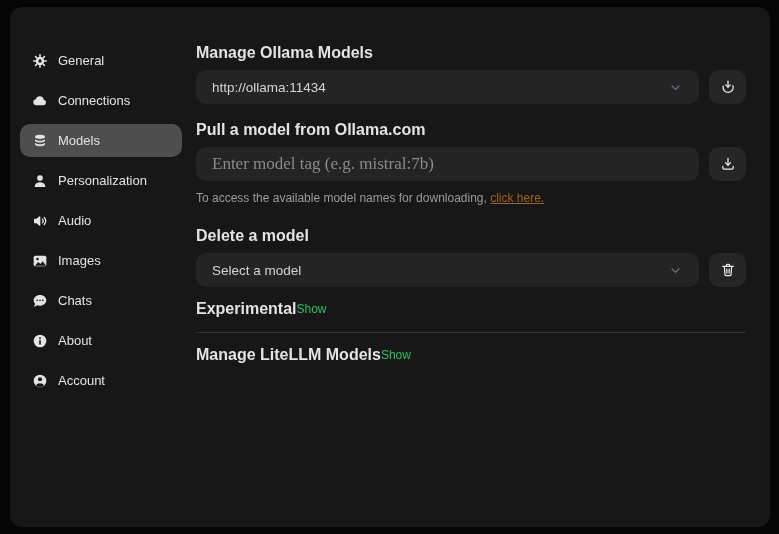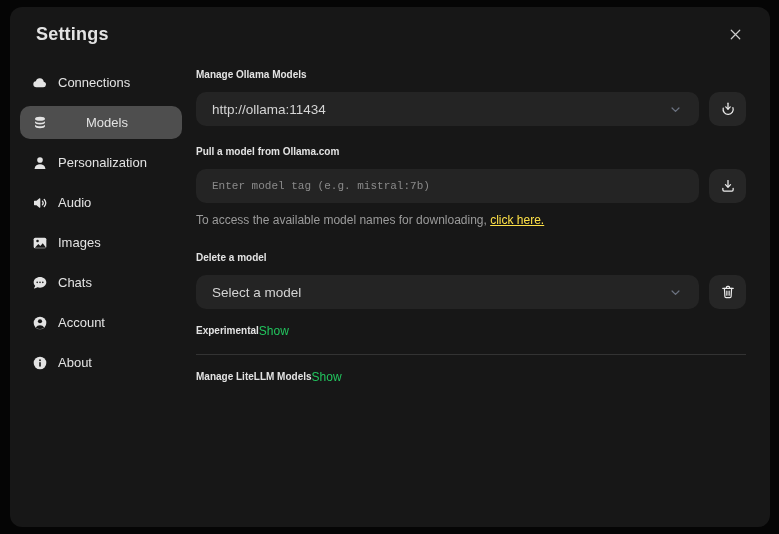--- a/index.html
+++ b/index.html
@@ -33,86 +33,95 @@
   .dialog-body { display: flex; margin-top: 21px; }
 
   
   .sidebar { width: 162px; margin-right: 14px; flex-shrink: 0; }
   .side-item {
     height: 33px; display: flex; align-items: center;
     padding: 0 12px; border-radius: 10px; margin-bottom: 7px;
     color: #e3e3e3; font-size: 13px; font-weight: 500;
     cursor: pointer; user-select: none;
   }
-  .side-item.active { background: #4e4e4e; gap: 28px; }
+  .side-item.active { background: #4e4e4e; }
   .side-item .icn {
     width: 16px; height: 16px; margin-right: 10px;
     display: flex; align-items: center; justify-content: center;
     color: #e3e3e3; flex-shrink: 0;
   }
   .side-item .icn svg { width: 16px; height: 16px; display: block; }
 
   
   .content { flex: 1; min-width: 0; }
   .sec-title {
-    font-size: 10px; font-weight: 600; color: #e3e3e3; line-height: 16px;
+    font-size: 16px; font-weight: 600; color: #e3e3e3; line-height: 16px;
   }
   .mt1 { margin-top: 1px; }
   .mt18 { margin-top: 18px; }
   .mt13 { margin-top: 23px; }
   .row { display: flex; gap: 10px; margin-top: 9px; }
   .field {
     flex: 1; height: 34px; background: #242424; border-radius: 10px;
     display: flex; align-items: center; padding: 0 16px;
     font-size: 13.5px; color: #d4d4d4; cursor: pointer;
   }
   .field .chev { margin-left: auto; color: #6b7280; display: flex; }
   .text-input {
     flex: 1; height: 34px; background: #242424; border: none; border-radius: 10px;
-    padding: 0 16px; font-size: 11px; color: #d4d4d4; outline: none;
-    font-family: Liberation Mono, monospace;
+    padding: 0 16px; font-size: 17px; color: #d4d4d4; outline: none;
+    font-family: Liberation Serif, serif;
   }
   .text-input::placeholder { color: #8a8a8a; }
   .icon-btn {
     width: 37px; height: 34px; background: #262626; border: none; border-radius: 10px;
     display: flex; align-items: center; justify-content: center;
     color: #ececec; cursor: pointer; flex-shrink: 0;
   }
   .icon-btn svg { width: 16px; height: 16px; display: block; }
   .helper { margin-top: 10px; font-size: 12px; color: #9b9b9b; line-height: 14px; }
-  .helper a { color: #fde047; font-weight: 500; text-decoration: underline; cursor: pointer; }
+  .helper a { color: #a16207; font-weight: 500; text-decoration: underline; cursor: pointer; }
   .between {
     display: flex; align-items: center; justify-content: flex-start; margin-top: 14px;
   }
   .show-toggle {
     font-size: 12px; color: #22c55e; font-weight: 500; cursor: pointer;
     background: none; border: none; font-family: "Liberation Sans", sans-serif; padding: 0;
   }
   .divider { border: none; border-top: 1px solid #333333; margin-top: 15px; }
 </style>
 </head>
 <body>
 
 <div class="dialog">
 
-  <div class="dialog-header">
-    <div class="dialog-title">Settings</div>
-    <button class="close-btn">
-      <span style="display:flex;">
-        <svg width="17" height="17" viewBox="0 0 24 24" fill="none" stroke="currentColor" stroke-width="1.7" stroke-linecap="round">
-            <path d="M6 6l12 12M18 6L6 18"></path>
-          </svg>
-      </span>
-    </button>
-  </div>
 
   <div class="dialog-body">
 
     <div class="sidebar">
 
+      <div class="side-item">
+        <span class="icn">
+          <svg viewBox="0 0 24 24">
+            <g stroke="currentColor" stroke-width="2.4" stroke-linecap="round">
+              <line x1="12" y1="2.6" x2="12" y2="5"></line>
+                <line x1="12" y1="19" x2="12" y2="21.4"></line>
+              <line x1="2.6" y1="12" x2="5" y2="12"></line>
+                <line x1="19" y1="12" x2="21.4" y2="12"></line>
+              <line x1="5.4" y1="5.4" x2="7.1" y2="7.1"></line>
+                <line x1="16.9" y1="16.9" x2="18.6" y2="18.6"></line>
+              <line x1="5.4" y1="18.6" x2="7.1" y2="16.9"></line>
+                <line x1="16.9" y1="7.1" x2="18.6" y2="5.4"></line>
+            </g>
+            <circle cx="12" cy="12" r="6.4" fill="currentColor"></circle>
+            <circle cx="12" cy="12" r="2.5" fill="#171717"></circle>
+          </svg>
+        </span>
+        <span>General</span>
+      </div>
 
       <div class="side-item">
         <span class="icn">
           <svg viewBox="0 0 24 24">
               <path d="M6.5 18.5a4.5 4.5 0 0 1-.7-8.95A6 6 0 0 1 17.6 10a4.3 4.3 0 0 1-.85 8.5z" fill="currentColor"></path>
             </svg>
         </span>
         <span>Connections</span>
       </div>
 
@@ -169,36 +178,36 @@
             <circle cx="16.2" cy="11" r="1.25" fill="#171717"></circle>
           </svg>
         </span>
         <span>Chats</span>
       </div>
 
       <div class="side-item">
         <span class="icn">
           <svg viewBox="0 0 24 24">
             <circle cx="12" cy="12" r="9.5" fill="currentColor"></circle>
+            <circle cx="12" cy="7.8" r="1.4" fill="#171717"></circle>
+            <rect x="10.8" y="10.4" width="2.4" height="7.2" rx="1.2" fill="#171717"></rect>
+          </svg>
+        </span>
+        <span>About</span>
+      </div>
+
+      <div class="side-item">
+        <span class="icn">
+          <svg viewBox="0 0 24 24">
+            <circle cx="12" cy="12" r="9.5" fill="currentColor"></circle>
             <circle cx="12" cy="9.3" r="3.1" fill="#171717"></circle>
             <path d="M5.6 18.6a7.8 7.8 0 0 1 12.8 0 9.5 9.5 0 0 1-12.8 0z" fill="#171717"></path>
           </svg>
         </span>
         <span>Account</span>
-      </div>
-
-      <div class="side-item">
-        <span class="icn">
-          <svg viewBox="0 0 24 24">
-            <circle cx="12" cy="12" r="9.5" fill="currentColor"></circle>
-            <circle cx="12" cy="7.8" r="1.4" fill="#171717"></circle>
-            <rect x="10.8" y="10.4" width="2.4" height="7.2" rx="1.2" fill="#171717"></rect>
-          </svg>
-        </span>
-        <span>About</span>
       </div>
 
     </div>
 
     <div class="content">
 
       <div class="sec-title mt1">Manage Ollama Models</div>
       <div class="row">
         <div class="field">
           <span>http://ollama:11434</span>

